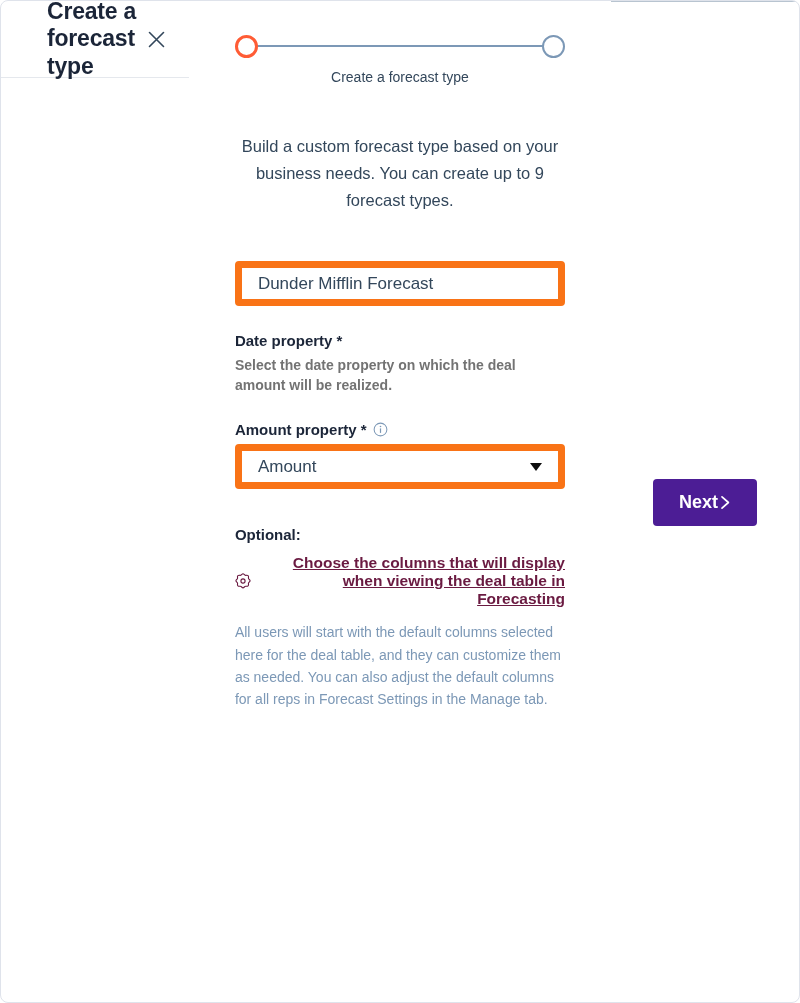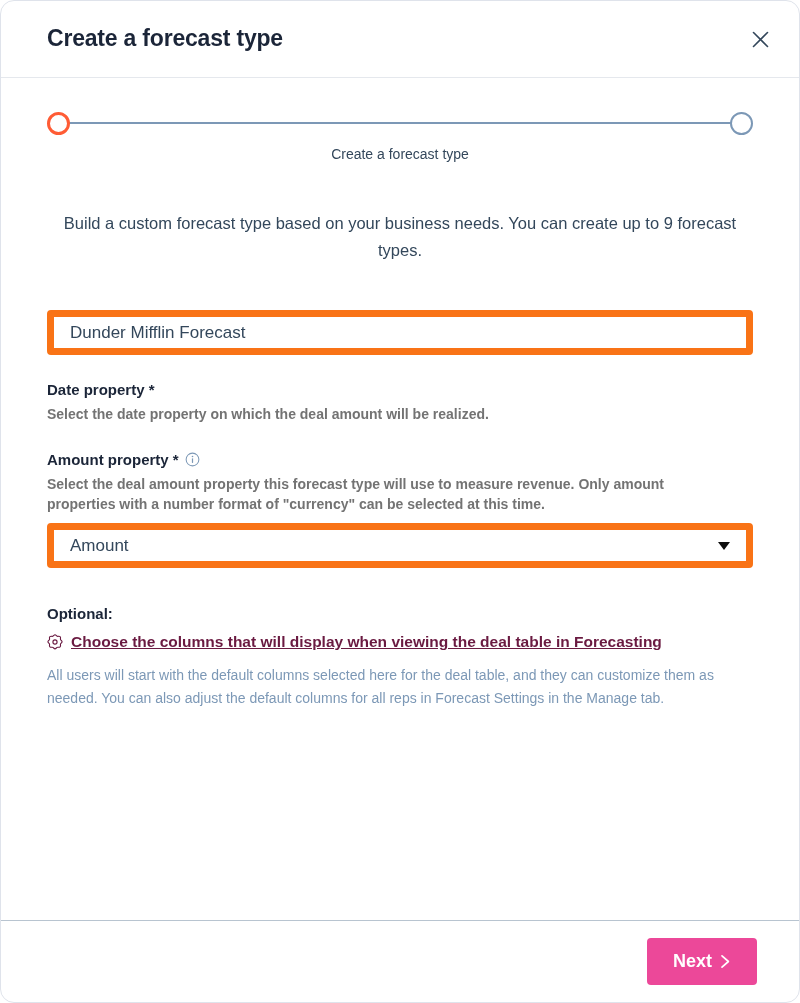--- a/index.html
+++ b/index.html
@@ -12,24 +12,24 @@
     font-family: "Liberation Sans", sans-serif;
     -webkit-font-smoothing: antialiased;
   }
 
   .modal {
     position: relative;
     width: 800px;
     height: 1003px;
     background: #ffffff;
     border: 1px solid #dfe3eb;
-    border-radius: 14px;
+    border-radius: 8px;
     overflow: hidden;
     display: flex;
-    flex-direction: column;
+    flex-direction: row;
   }
 
   
   .modal-header {
     height: 77px;
     flex: 0 0 77px;
     border-bottom: 1px solid #e5e8ed;
     display: flex;
     align-items: center;
     padding: 0 24px 0 46px;
@@ -174,20 +174,21 @@
   .columns-link {
     display: flex;
     align-items: center;
     gap: 8px;
     color: #6a1a41;
     font-size: 15.5px;
     font-weight: 700;
     text-decoration: underline;
     cursor: pointer;
     width: fit-content;
+    text-align: right;
   }
   .columns-link .gear { display: inline-flex; color: #6a1a41; }
   .optional-note {
     margin-top: 13px;
     font-size: 14px;
     color: #7c98b6;
     line-height: 1.6;
     max-width: 690px;
   }
 
@@ -196,22 +197,22 @@
     flex: 0 0 82px;
     border-top: 1px solid #b8c4d0;
     display: flex;
     align-items: center;
     justify-content: flex-end;
     padding: 0 42px;
   }
   .next-btn {
     display: inline-flex;
     align-items: center;
-    gap: 8px;
-    background: #ec4899;
+    gap: 2px;
+    background: #4c1d95;
     color: #ffffff;
     border: none;
     border-radius: 4px;
     font-size: 18px;
     font-weight: 700;
     padding: 13px 26px;
     cursor: pointer;
     font-family: "Liberation Sans", sans-serif;
   }
   .next-btn .chev {
@@ -267,21 +268,20 @@
         <div class="field-label">
           <span>Amount property *</span>
           <span class="info-icon">
             <svg width="15" height="15" viewBox="0 0 16 16" fill="none" xmlns="http://www.w3.org/2000/svg">
               <circle cx="8" cy="8" r="6.8" stroke="#7c98b6" stroke-width="1.1"></circle>
               <circle cx="8" cy="4.8" r="0.85" fill="#7c98b6"></circle>
               <rect x="7.35" y="6.6" width="1.3" height="5" rx="0.5" fill="#7c98b6"></rect>
             </svg>
           </span>
         </div>
-        <div class="field-help">Select the deal amount property this forecast type will use to measure revenue. Only amount properties with a number format of "currency" can be selected at this time.</div>
         <div class="control select">
           <span class="control-value">Amount</span>
           <span class="caret"></span>
         </div>
       </div>
     </div>
 
     <div class="optional-block">
       <div class="optional-title">Optional:</div>
       <a class="columns-link">

